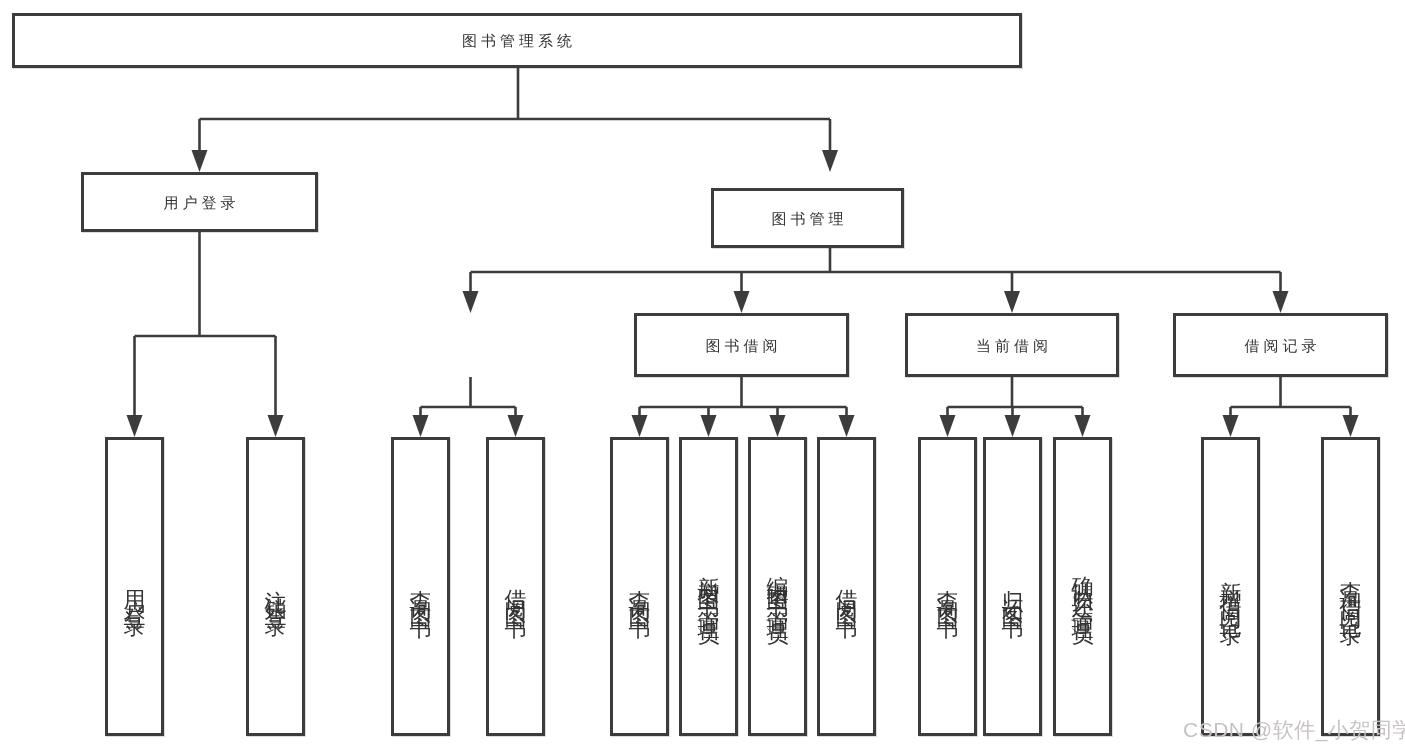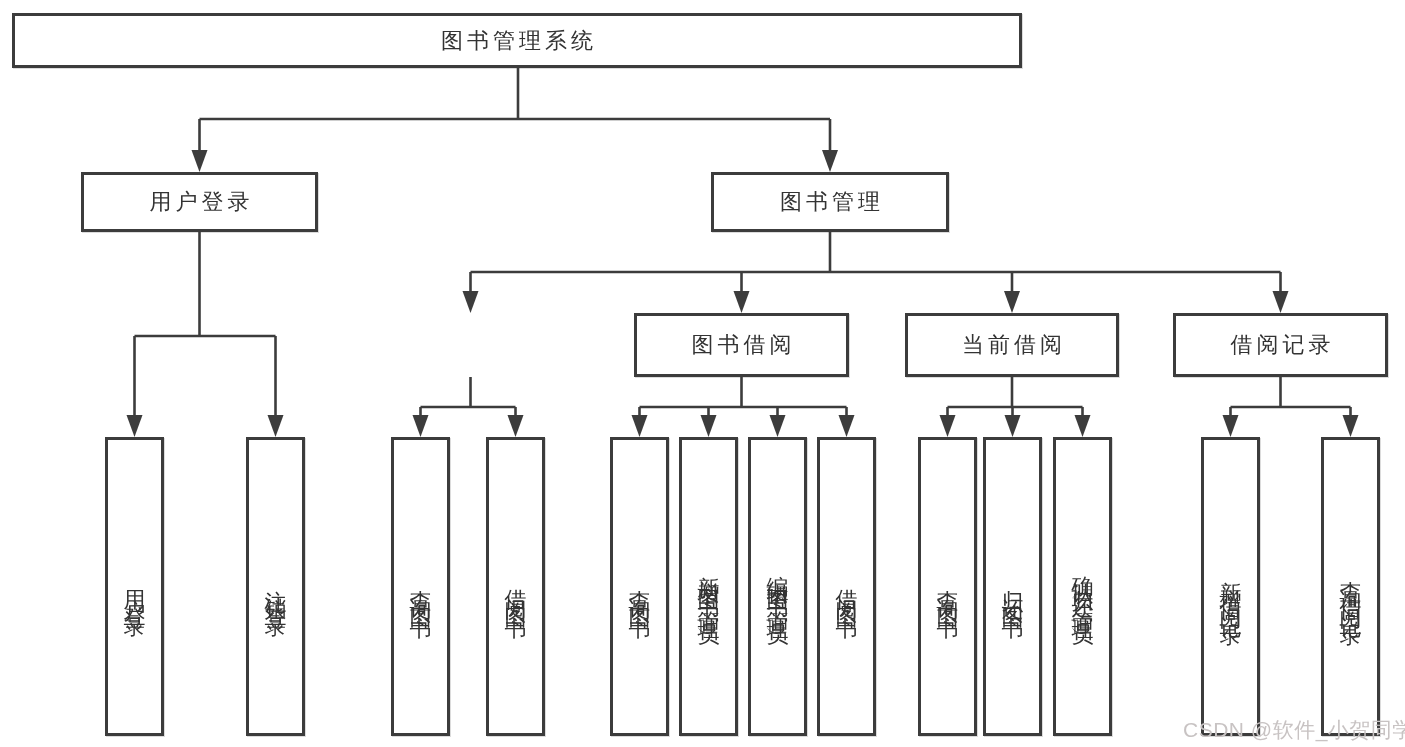--- a/index.html
+++ b/index.html
@@ -23,21 +23,21 @@
   .box{
     position:absolute;
     box-sizing:border-box;
     background:#ffffff;
     border:3px solid var(--border);
     display:flex;align-items:center;justify-content:center;
     color:var(--text);
     box-shadow:1px 1px 0 rgba(60,60,60,0.18);
   }
   .hbox .lbl{
-    font-size:22px;
+    font-size:15px;
     letter-spacing:4px;
     white-space:nowrap;
     line-height:1;
     padding-left:4px; 
   }
   .vbox .lbl{
     writing-mode:vertical-rl;
     text-orientation:mixed;
     font-size:22px;
     letter-spacing:9px;
@@ -124,21 +124,21 @@
     <polygon points="1342.5,415 1358.5,415 1350.5,437"></polygon>
   </svg>
 
   <div class="box hbox" style="left:12px;top:13px;width:1010px;height:55px">
     <span class="lbl">图书管理系统</span>
   </div>
 
   <div class="box hbox" style="left:81px;top:172px;width:237px;height:60px">
     <span class="lbl">用户登录</span>
   </div>
-  <div class="box hbox" style="left:711px;top:172px;width:238px;height:60px">
+  <div class="box hbox" style="left:711px;top:188px;width:193px;height:60px">
     <span class="lbl">图书管理</span>
   </div>
 
   <div class="box hbox" style="left:905px;top:313px;width:214px;height:64px">
     <span class="lbl">当前借阅</span>
   </div>
   <div class="box hbox" style="left:634px;top:313px;width:215px;height:64px">
     <span class="lbl">图书借阅</span>
   </div>
   <div class="box hbox" style="left:1173px;top:313px;width:215px;height:64px">

